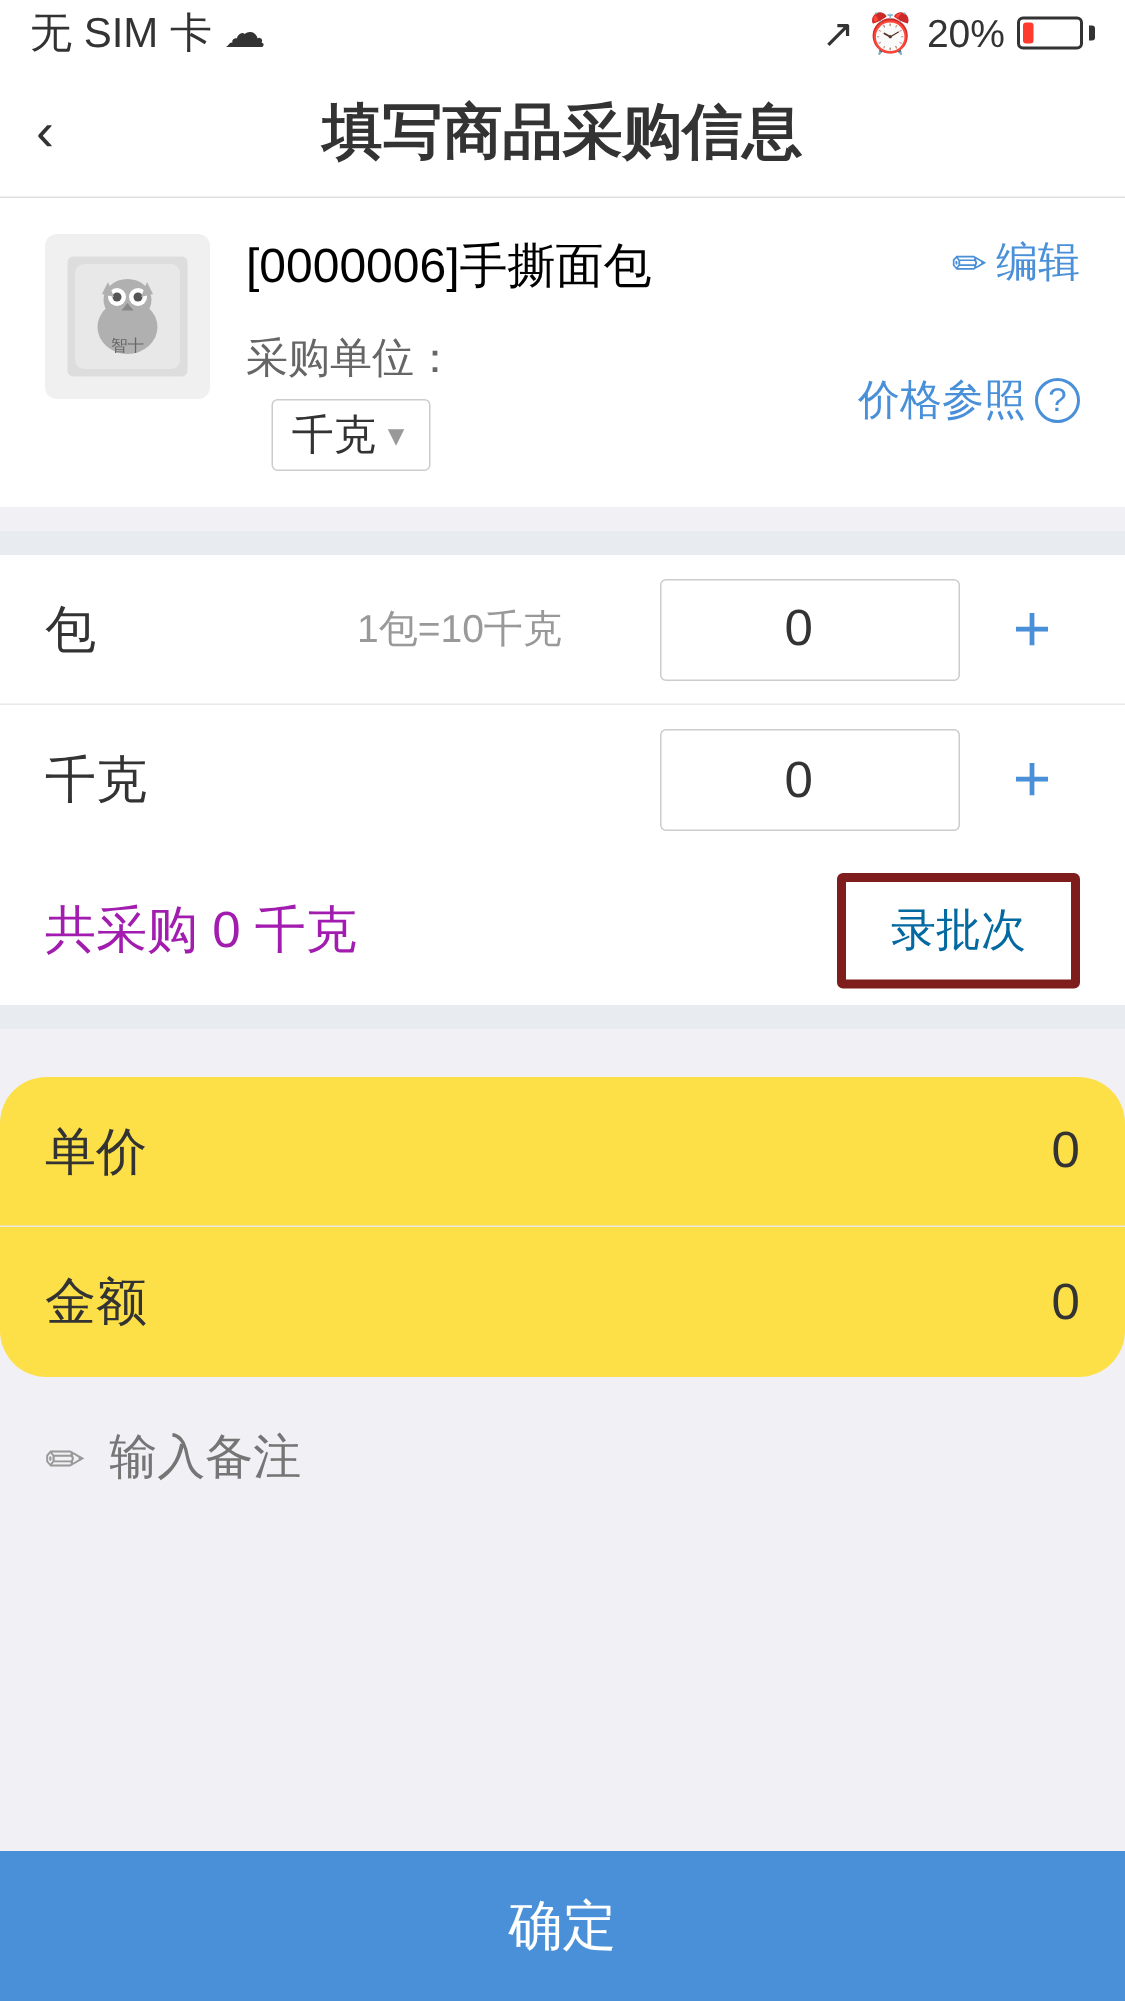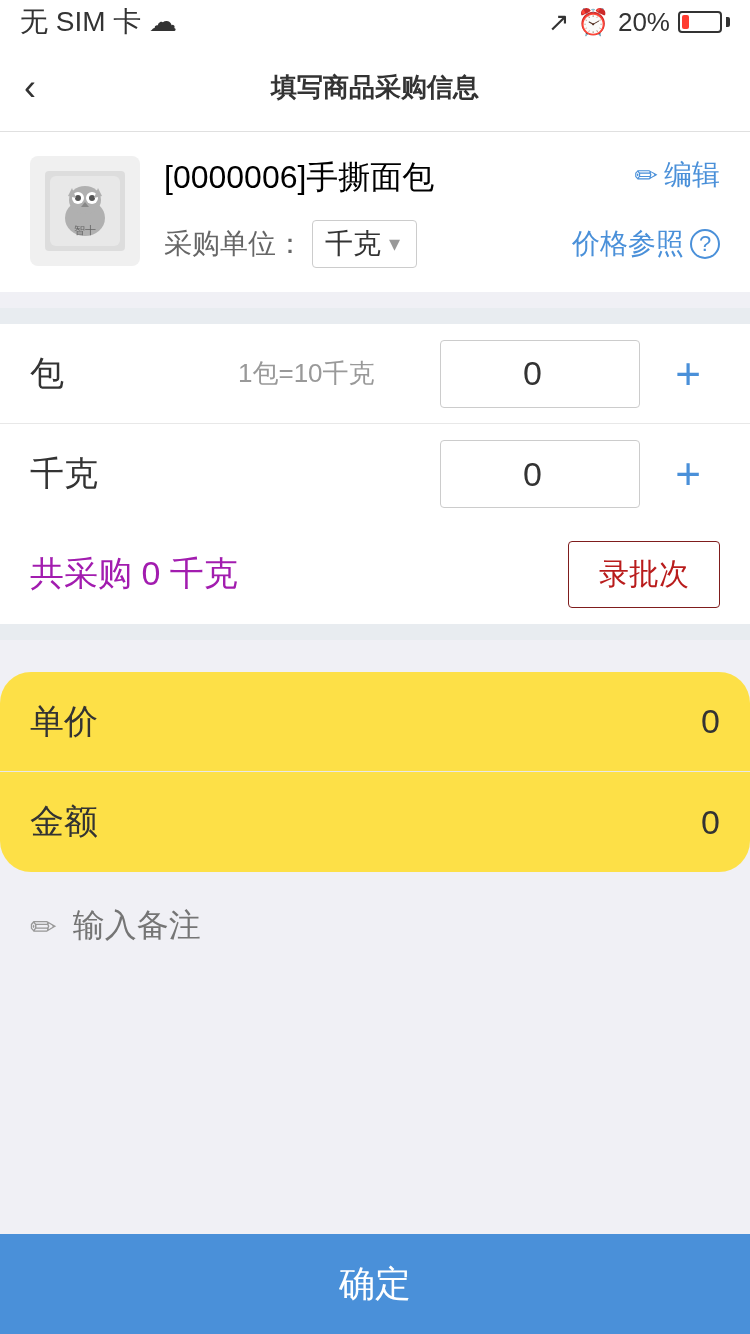--- a/index.html
+++ b/index.html
@@ -50,21 +50,21 @@
       justify-content: center;
       position: relative;
       border-bottom: 1px solid #e0e0e0;
     }
     .nav-back {
       position: absolute; left: 24px;
       font-size: 36px; color: #333; cursor: pointer;
       display: flex; align-items: center;
     }
     .nav-title {
-      font-size: 26px; font-weight: 600; color: #333;
+      font-size: 40px; font-weight: 600; color: #333;
     }
 
     
     .product-card {
       background: #fff;
       padding: 24px 30px;
       display: flex;
       align-items: flex-start;
       gap: 24px;
       margin-bottom: 16px;
@@ -163,24 +163,24 @@
 
     
     .summary-row {
       display: flex; align-items: center; justify-content: space-between;
       padding: 0 30px;
       height: 100px;
       background: #fff;
     }
     .summary-text { font-size: 34px; color: #a21caf; }
     .batch-btn {
-      border: 1px solid #7f1d1d;
+      border: 6px solid #7f1d1d;
       border-radius: 4px;
       padding: 12px 30px;
-      font-size: 30px; color: #b91c1c;
+      font-size: 30px; color: #0369a1;
       background: #fff;
       cursor: pointer;
     }
 
     
     .info-section { background: #fde047; margin-top: 32px; border-radius: 31px; }
     .info-row {
       display: flex; align-items: center; justify-content: space-between;
       padding: 0 30px;
       height: 100px;
@@ -290,21 +290,21 @@
       <div class="product-header">
         <div class="product-name">
           <span>[0000006]</span><span>手撕面包</span>
         </div>
         <div class="edit-btn">
           <span>✏</span>
           <span>编辑</span>
         </div>
       </div>
       <div class="product-unit-row">
-        <div style="display:flex;align-items:center;gap:8px;">
+        <div style="display:flex;align-items:center;gap:8px;flex-direction:column;">
           <span class="unit-label">采购单位：</span>
           <div class="unit-select">
             <span>千克</span>
             <span class="unit-select-arrow">▾</span>
           </div>
         </div>
         <div class="price-ref">
           <span>价格参照</span>
           <div class="question-icon">?</div>
         </div>

